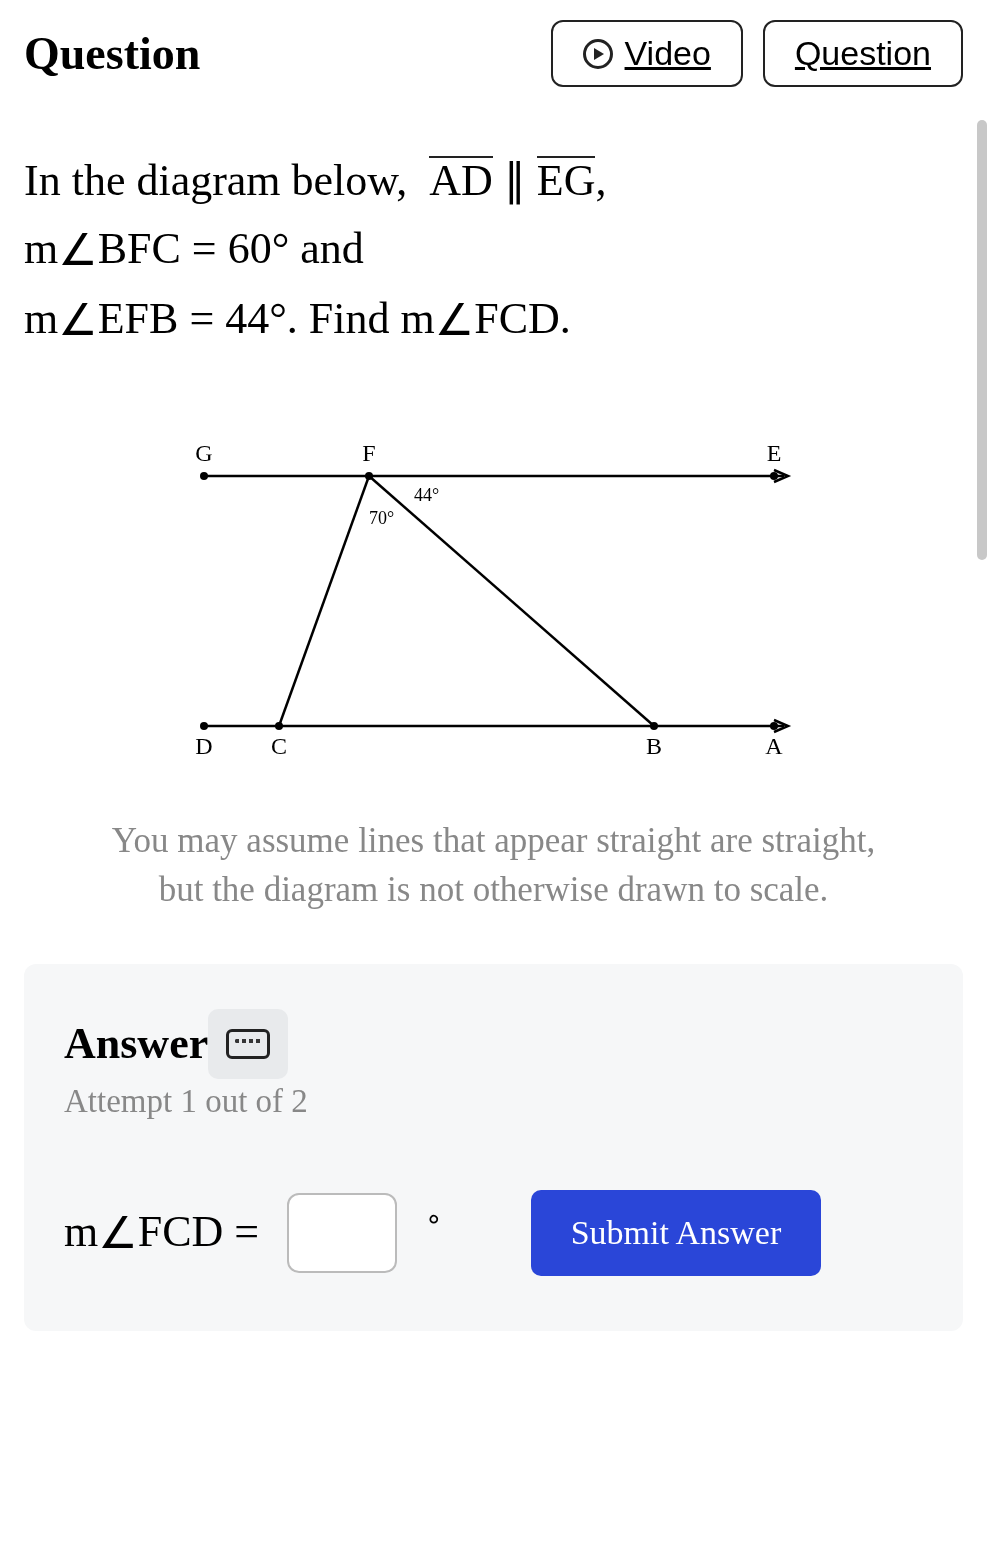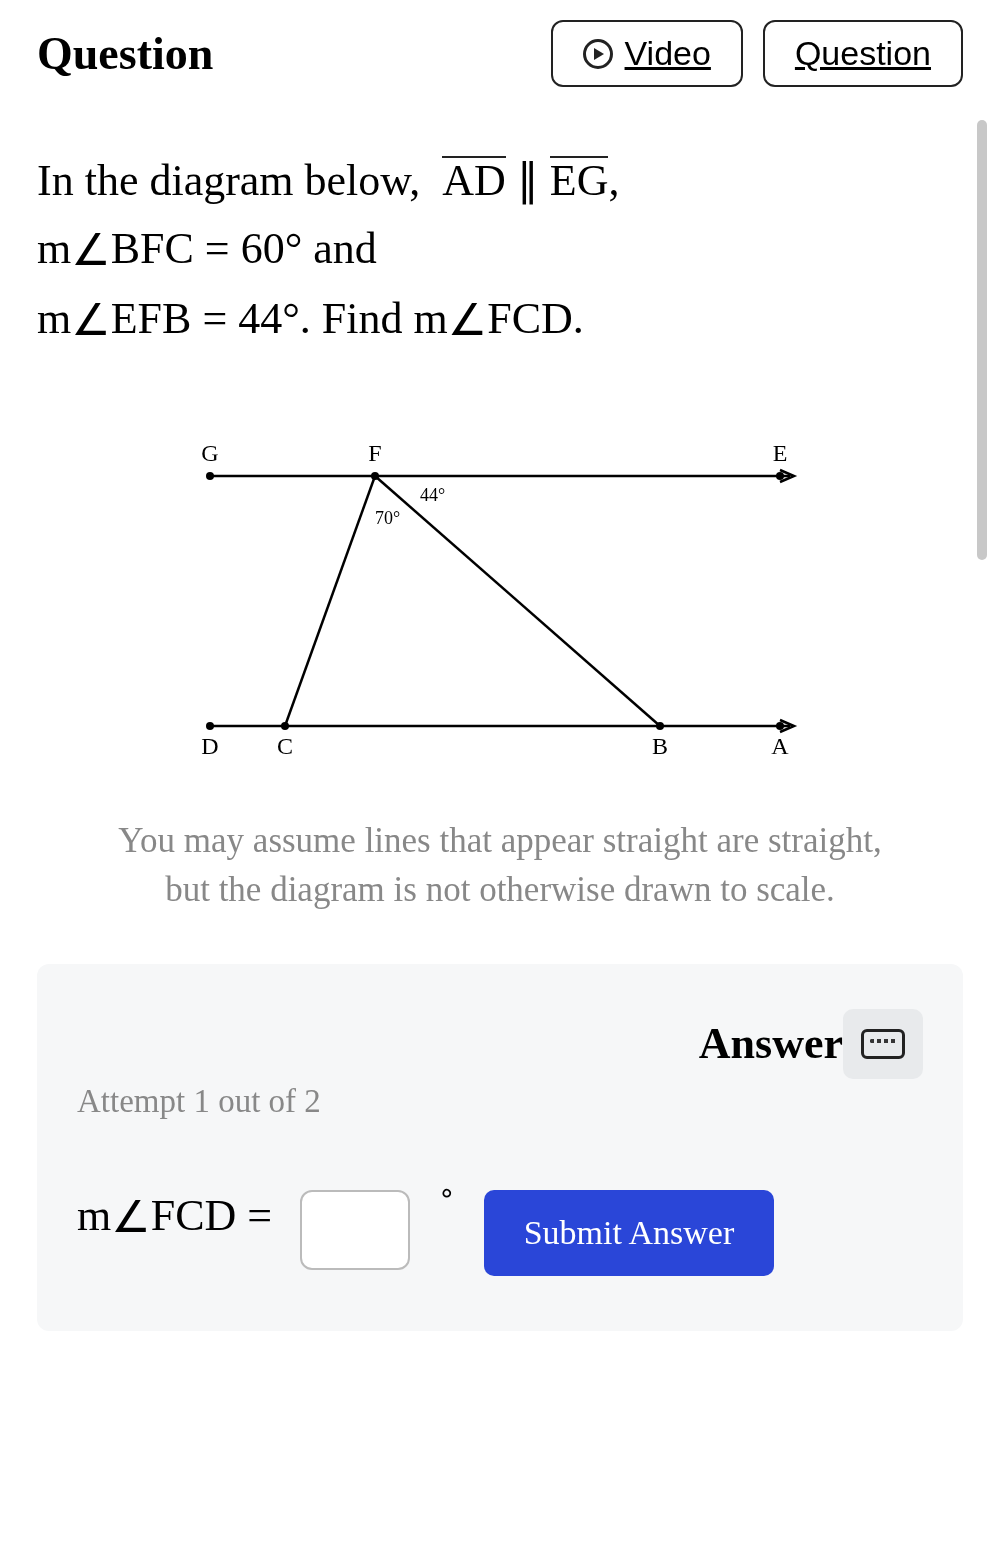--- a/index.html
+++ b/index.html
@@ -6,21 +6,21 @@
   body {
     margin: 0;
     font-family: Georgia, 'Times New Roman', serif;
     background: #fff;
     width: 987px;
     height: 1565px;
     overflow: hidden;
     position: relative;
   }
   .page {
-    padding: 20px 24px 20px 37px;
+    padding: 20px 24px 20px 24px;
     height: 100%;
     position: relative;
   }
   .scrollbar {
     position: absolute;
     right: 0;
     top: 120px;
     width: 10px;
     height: 440px;
     background: #c8c8c8;
@@ -99,21 +99,21 @@
     line-height: 1.4;
     margin: 40px 10px 50px 10px;
   }
   .answer-panel {
     background: #f6f7f8;
     border-radius: 12px;
     padding: 45px 40px 55px 40px;
   }
   .answer-header {
     display: flex;
-    justify-content: flex-end;
+    justify-content: flex-start;
     align-items: center;
   }
   .answer-title {
     font-size: 44px;
     font-weight: bold;
     font-family: Georgia, serif;
   }
   .keyboard-btn {
     background: #e8eaec;
     border-radius: 10px;
@@ -145,21 +145,21 @@
   }
   .attempt {
     font-size: 33px;
     color: #888;
     font-family: Georgia, serif;
     margin-top: 4px;
     margin-bottom: 70px;
   }
   .answer-row {
     display: flex;
-    align-items: flex-start;
+    align-items: center;
     gap: 28px;
   }
   .answer-prefix {
     font-size: 44px;
     font-family: 'Times New Roman', Georgia, serif;
   }
   .answer-input {
     width: 110px;
     height: 80px;
     border: 2px solid #bbb;
@@ -176,20 +176,21 @@
     top: -14px;
   }
   .submit-btn {
     background: #2a46d8;
     color: #fff;
     font-size: 34px;
     border: none;
     border-radius: 10px;
     padding: 24px 40px;
     font-family: Georgia, serif;
+    margin-left: 60px;
     cursor: pointer;
   }
 </style>
 </head>
 <body>
 
 <div class="page">
 
   <div class="header-row">
     <div class="question-title">Question</div>

